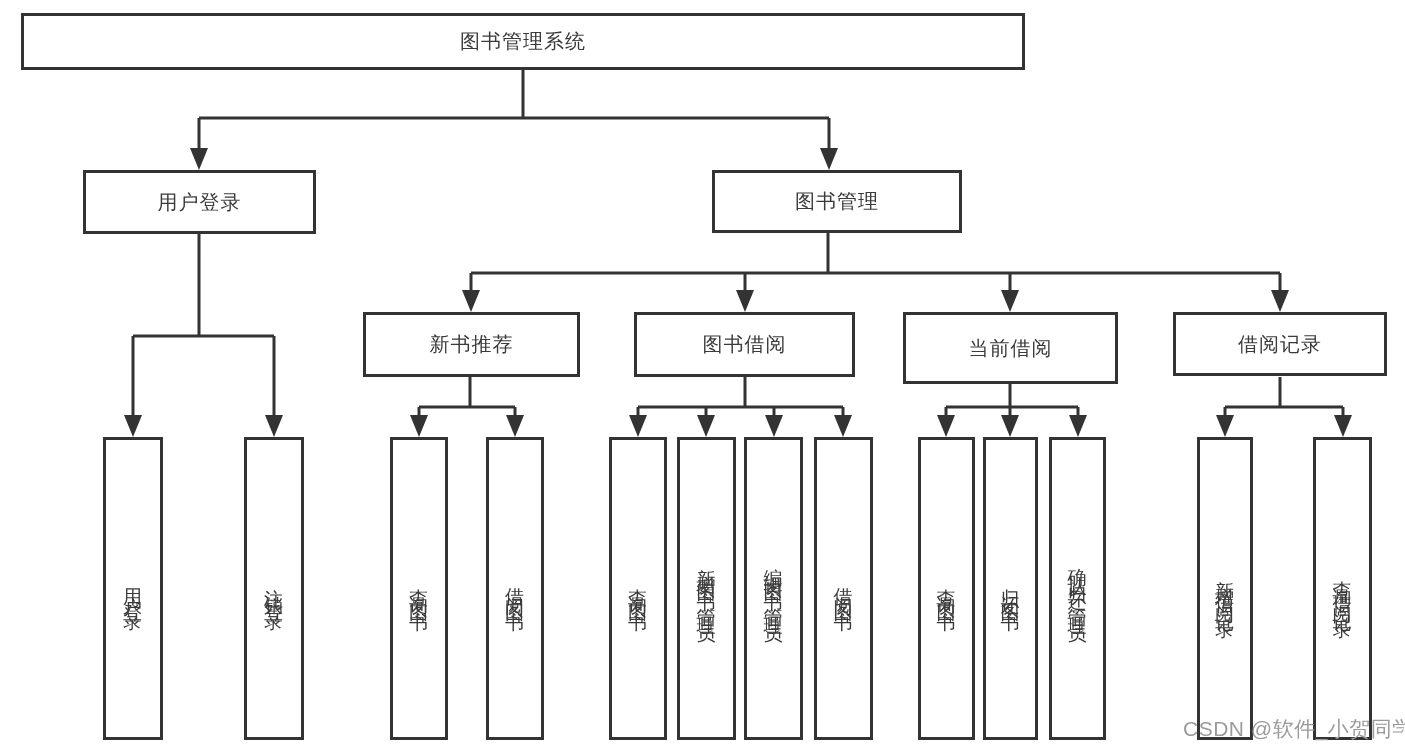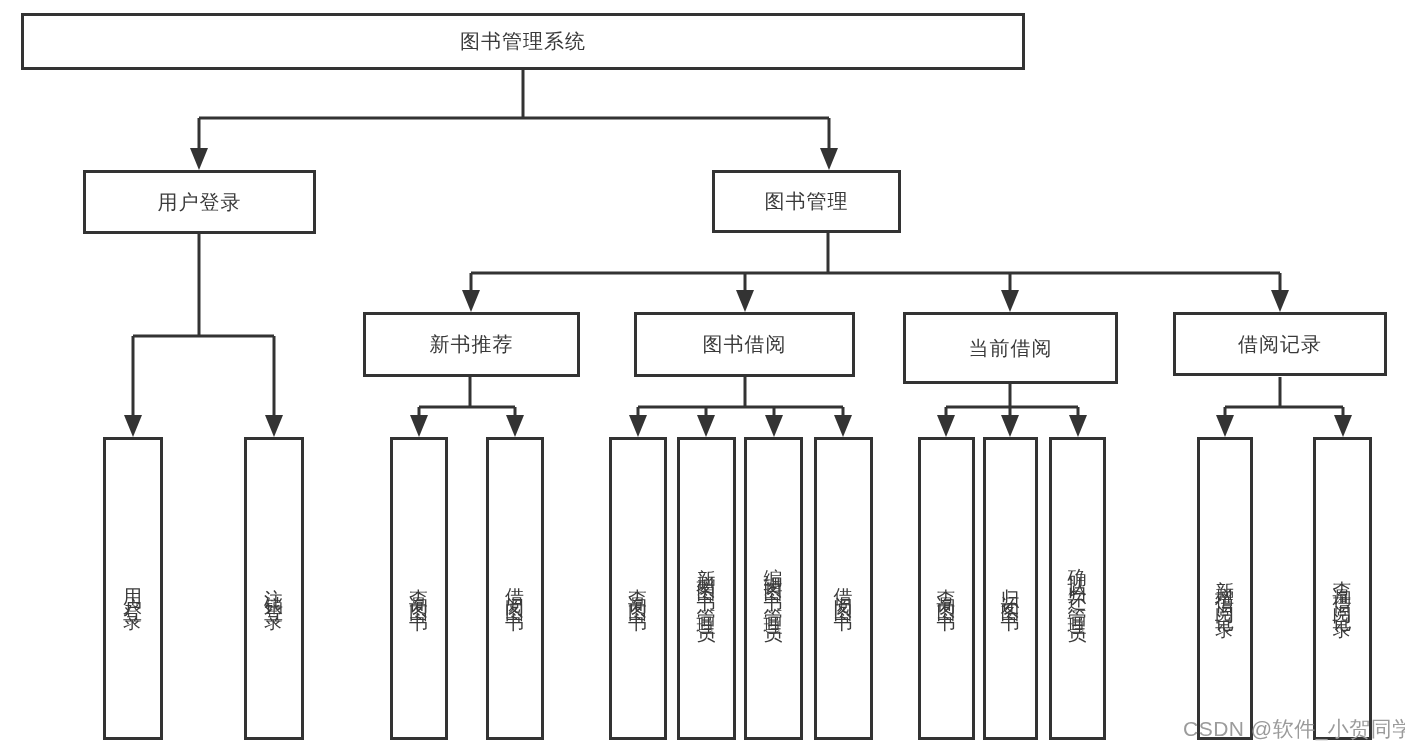--- a/index.html
+++ b/index.html
@@ -7,20 +7,21 @@
     padding: 0;
     background: #ffffff;
   }
   .canvas {
     position: relative;
     width: 1405px;
     height: 747px;
     background: #ffffff;
     overflow: hidden;
     font-family: "Liberation Sans", sans-serif;
+    border-radius: 26px;
   }
   .edges {
     position: absolute;
     left: 0;
     top: 0;
   }
   .box {
     position: absolute;
     box-sizing: border-box;
     border: 3px solid #333333;
@@ -124,21 +125,21 @@
     </g>
   </svg>
 
   <div class="box h" style="left:21px;top:13px;width:1004px;height:57px">
     <span>图书管理系统</span>
   </div>
 
   <div class="box h" style="left:83px;top:170px;width:233px;height:64px">
     <span>用户登录</span>
   </div>
-  <div class="box h" style="left:712px;top:170px;width:189px;height:63px">
+  <div class="box h" style="left:712px;top:170px;width:250px;height:63px">
     <span>图书管理</span>
   </div>
 
   <div class="box h" style="left:363px;top:312px;width:217px;height:65px">
     <span>新书推荐</span>
   </div>
   <div class="box h" style="left:634px;top:312px;width:221px;height:65px">
     <span>图书借阅</span>
   </div>
   <div class="box h" style="left:903px;top:312px;width:215px;height:72px">

